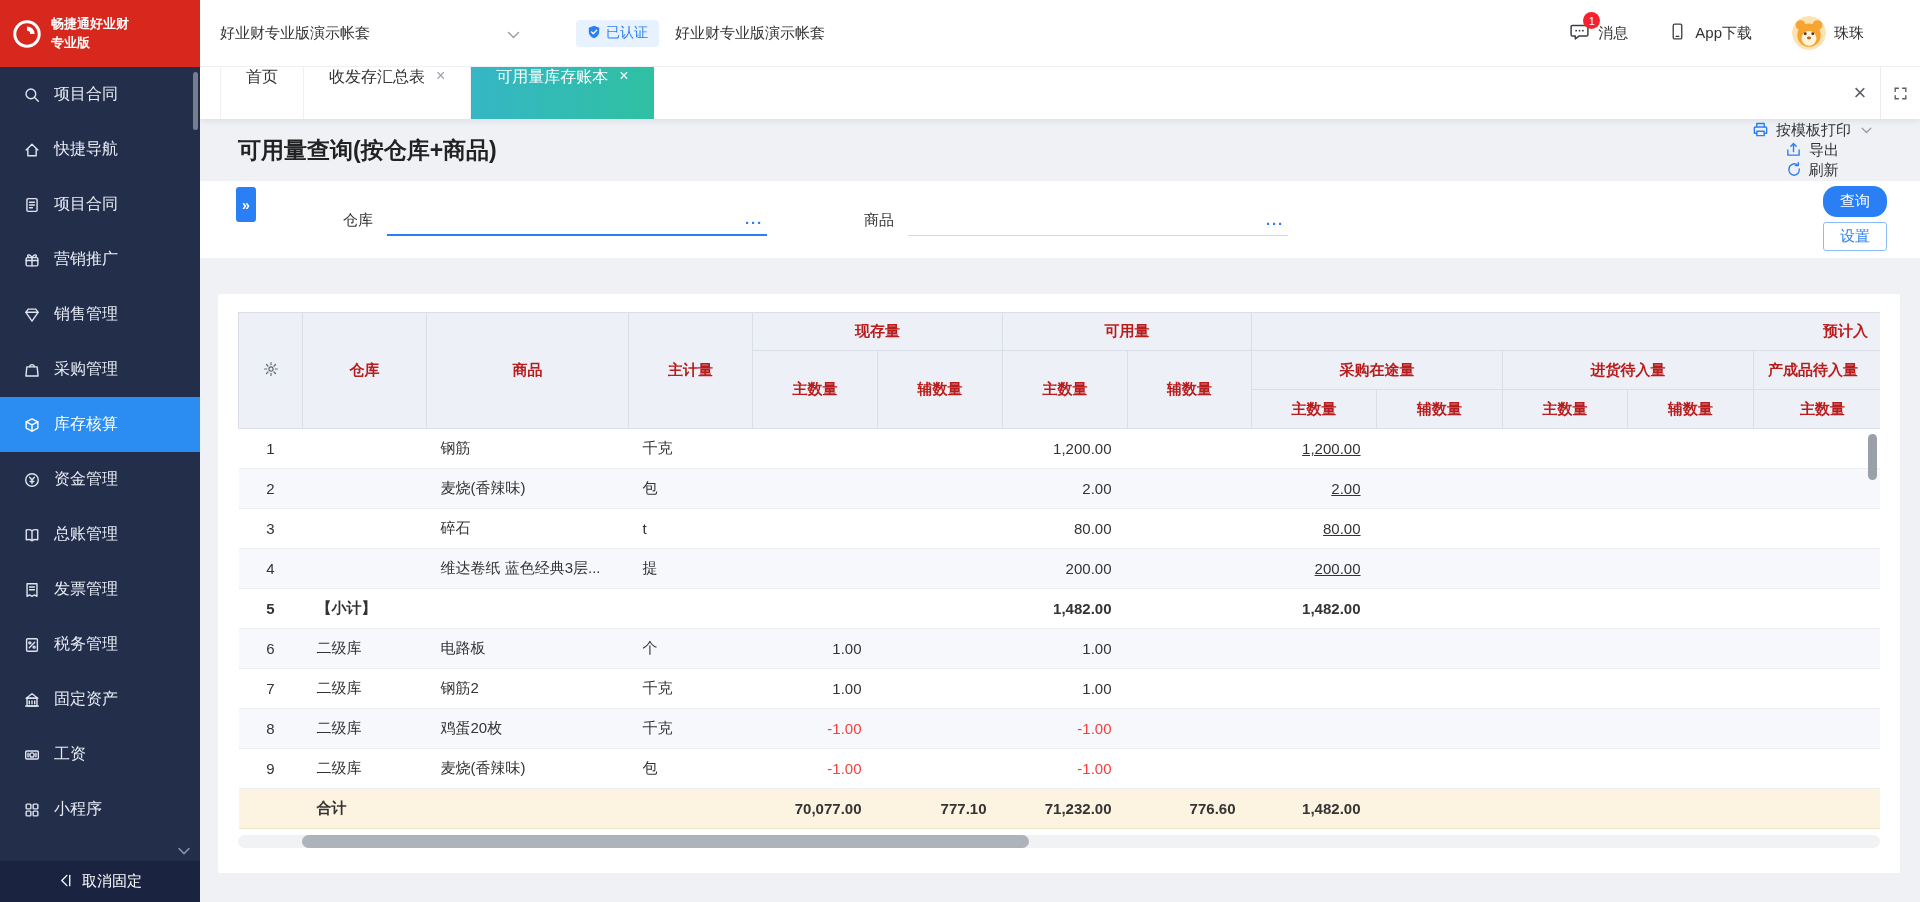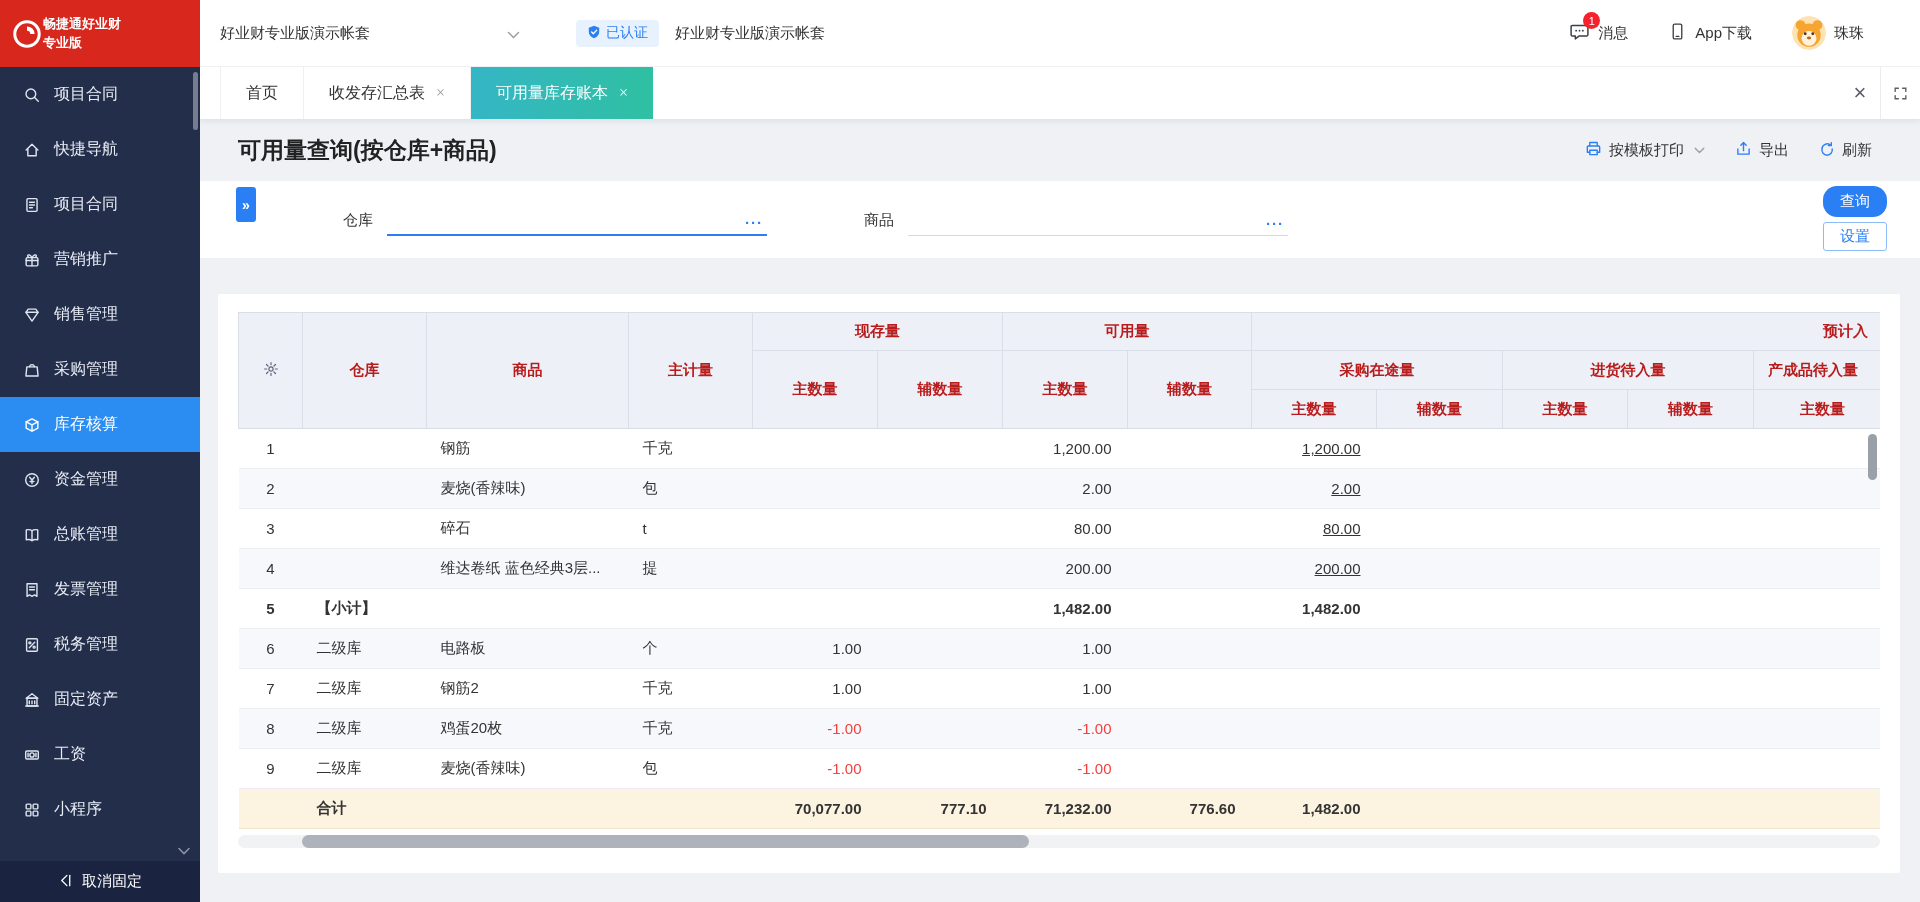--- a/index.html
+++ b/index.html
@@ -2,21 +2,21 @@
 <html><head>
 <meta charset="utf-8">
 <style>
   * { box-sizing: border-box; margin: 0; padding: 0; }
   html,body { width:1920px; height:902px; overflow:hidden; }
   body { font-family:"Liberation Sans","DejaVu Sans",sans-serif; color:#333; background:#eff1f5; }
   .app { position:relative; width:1920px; height:902px; overflow:hidden; }
 
   
   .sidebar { position:absolute; left:0; top:0; width:200px; height:902px; background:#232e4b; z-index:5; }
-  .logo { height:67px; background:#d8281e; display:flex; align-items:center; gap:1px; padding:0 12px; }
+  .logo { height:67px; background:#d8281e; display:flex; align-items:center; gap:9px; padding:0 12px; }
   .logo-mark { width:30px; height:30px; flex:0 0 auto; display:flex; align-items:center; justify-content:center; }
   .logo-text { color:#fff; font-weight:bold; font-size:13px; line-height:1.45; }
   .side-nav { position:absolute; top:67px; left:0; right:0; bottom:41px; overflow:hidden; }
   .side-item { height:55px; display:flex; align-items:center; gap:13px; padding-left:23px; color:#e8ecf5; font-size:16px; cursor:pointer; }
   .side-item.active { background:#2b8df2; color:#fff; }
   .s-icon { width:18px; height:18px; display:flex; align-items:center; justify-content:center; color:#dfe5f0; }
   .side-item.active .s-icon { color:#fff; }
   .side-scroll { position:absolute; top:72px; right:2px; width:5px; height:58px; background:rgba(255,255,255,.38); border-radius:3px; }
   .side-more { position:absolute; bottom:50px; right:8px; width:16px; height:10px; }
   .unpin { position:absolute; bottom:0; left:0; width:100%; height:41px; background:#1a2340; color:#fff; display:flex; align-items:center; justify-content:center; gap:9px; font-size:15px; cursor:pointer; }
@@ -32,34 +32,34 @@
   .acct-name { margin-left:16px; font-size:15px; color:#333; }
   .tb-right { display:flex; align-items:center; gap:40px; }
   .tb-item { display:flex; align-items:center; gap:8px; font-size:15px; color:#333; cursor:pointer; }
   .msg-wrap { position:relative; display:flex; }
   .badge { position:absolute; top:-9px; right:-10px; min-width:17px; height:17px; background:#f5222d; color:#fff; font-size:11px; border-radius:9px; display:flex; align-items:center; justify-content:center; padding:0 3px; }
   .avatar { width:34px; height:34px; border-radius:50%; overflow:hidden; display:flex; }
 
   
   .tabbar { height:52px; background:#fff; display:flex; justify-content:space-between; box-shadow:0 3px 5px rgba(30,40,70,.07); position:relative; z-index:2; }
   .tabs { display:flex; height:100%; padding-left:20px; }
-  .tab { display:flex; align-items:center; gap:11px; padding:0 25px; font-size:16px; color:#333; cursor:pointer; border-right:1px solid #f0f0f0;font-family:Liberation Serif, serif; }
+  .tab { display:flex; align-items:flex-start; gap:11px; padding:0 25px; font-size:16px; color:#333; cursor:pointer; border-right:1px solid #f0f0f0; }
   .tab:first-child { border-left:1px solid #f0f0f0; border-right:1px solid #f0f0f0; }
   .tab-x { font-size:16px; color:#9aa0a8; }
   .tab.active { background:linear-gradient(90deg,#35b6c5,#2fc0a2); color:#fff; border-right:none; }
   .tab.active .tab-x { color:#fff; }
   .tab-actions { display:flex; align-items:center; height:100%; }
   .tab-close-all { font-size:22px; color:#5a5f66; width:40px; text-align:center; cursor:pointer; }
   .corner-box { width:40px; height:52px; border-left:1px solid #ececec; display:flex; align-items:center; justify-content:center; cursor:pointer; }
 
   
   .content { position:absolute; top:119px; left:0; right:0; bottom:0; background:#eff1f5; overflow:hidden; }
   .title-row { height:62px; display:flex; align-items:center; justify-content:space-between; padding:0 48px 0 38px; }
   .page-title { font-size:23px; font-weight:bold; color:#222; }
-  .title-actions { display:flex; align-items:center; }
+  .title-actions { display:flex; align-items:center;flex-direction:column; }
   .act { display:flex; align-items:center; gap:7px; margin-left:30px; font-size:15px; color:#333; cursor:pointer; }
   .chev-sm { margin-left:3px; display:flex; }
 
   
   .filter-card { position:relative; height:77px; background:#fff; }
   .collapse-tab { position:absolute; left:36px; top:6px; width:20px; height:35px; background:#2a7ff4; color:#fff; border-radius:3px; display:flex; align-items:center; justify-content:center; font-size:14px; font-weight:bold; cursor:pointer; }
   .filter-fields { position:absolute; left:143px; top:0; height:100%; display:flex; align-items:center; gap:97px; }
   .field { display:flex; align-items:flex-end; gap:14px; }
   .field label { font-size:15px; color:#333; padding-bottom:6px; }
   .input-wrap { position:relative; width:380px; height:32px; border-bottom:1px solid #d9d9d9; }

